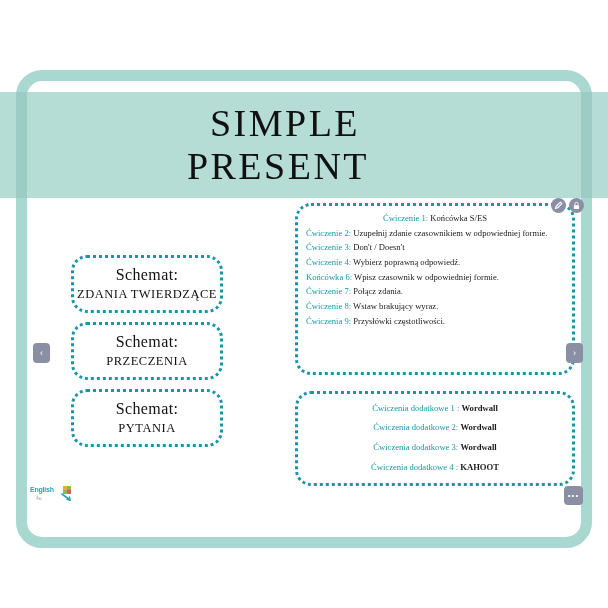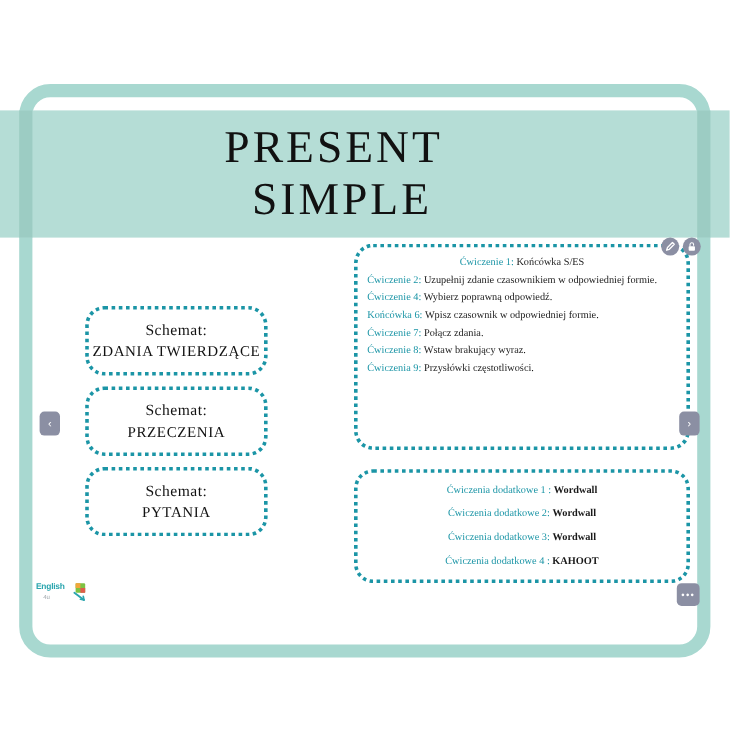--- a/index.html
+++ b/index.html
@@ -75,21 +75,21 @@
     border-radius:16px;
     background:#ffffff;
   }
   .schema{
     width:152px;
     display:flex;flex-direction:column;
     align-items:center;justify-content:center;
     color:#111;
   }
   .schema .s-top{
-    font-size:13px;
+    font-size:16px;
     letter-spacing:.4px;
     margin-bottom:3px;
   }
   .schema .s-main{
     font-size:12.5px;
     letter-spacing:.5px;
   }
   #schema-1{left:44px;  top:174px; height:58px;}
   #schema-2{left:44px;  top:241px; height:58px;}
   #schema-3{left:44px;  top:308px; height:58px;}
@@ -183,22 +183,22 @@
 </head>
 <body>
 
 <div id="frame"></div>
 
 <div id="banner">
   <div class="edge l"></div>
   <div class="edge r"></div>
 </div>
 <div id="title-wrap">
+  <div class="title-line l2">SIMPLE</div>
   <div class="title-line l1">PRESENT</div>
-  <div class="title-line l2">SIMPLE</div>
 </div>
 
 <div id="canvas">
 
   <div class="dotbox schema" id="schema-1">
     <div class="s-top">Schemat:</div>
     <div class="s-main">ZDANIA TWIERDZĄCE</div>
   </div>
 
   <div class="dotbox schema" id="schema-2">
@@ -212,20 +212,24 @@
   </div>
 
   <div class="dotbox" id="exercise-box">
     <div class="ex-row">
       <span class="lbl">Ćwiczenie 1:</span>
       <span class="txt">Końcówka  S/ES</span>
     </div>
     <div class="ex-row">
       <span class="lbl">Ćwiczenie 2:</span>
       <span class="txt">Uzupełnij zdanie czasownikiem w odpowiedniej formie.</span>
+    </div>
+    <div class="ex-row">
+      <span class="lbl">Ćwiczenie 3:</span>
+      <span class="txt">Don't / Doesn't</span>
     </div>
     <div class="ex-row">
       <span class="lbl">Ćwiczenie 4:</span>
       <span class="txt">Wybierz poprawną odpowiedź.</span>
     </div>
     <div class="ex-row">
       <span class="lbl">Końcówka 6:</span>
       <span class="txt">Wpisz czasownik w odpowiedniej formie.</span>
     </div>
     <div class="ex-row">

